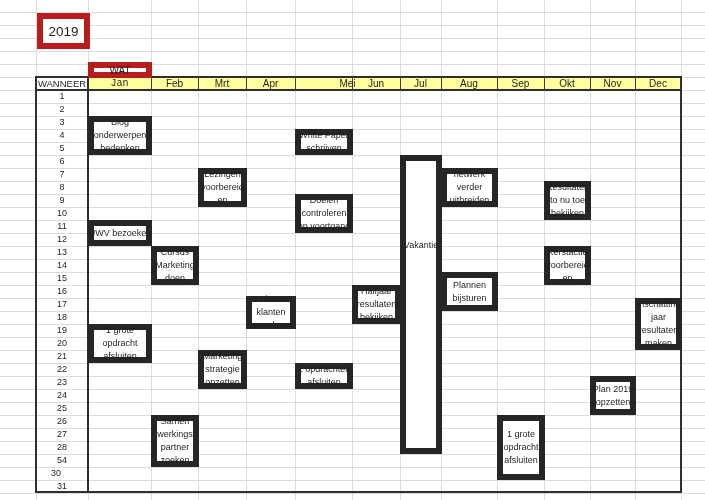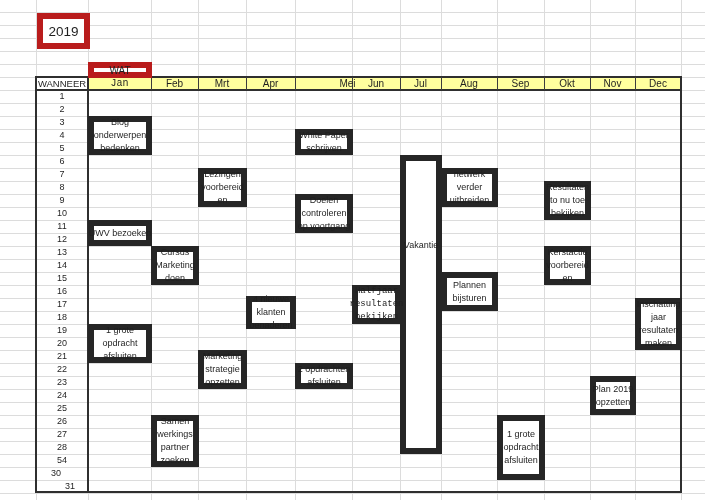--- a/index.html
+++ b/index.html
@@ -162,21 +162,21 @@
       <div class="cell-label day-label" style="left: 36px; top: 350px; width: 52px; height: 13px;">21</div>
       <div class="cell-label day-label" style="left: 36px; top: 363px; width: 52px; height: 13px;">22</div>
       <div class="cell-label day-label" style="left: 36px; top: 376px; width: 52px; height: 13px;">23</div>
       <div class="cell-label day-label" style="left: 36px; top: 389px; width: 52px; height: 13px;">24</div>
       <div class="cell-label day-label" style="left: 36px; top: 402px; width: 52px; height: 13px;">25</div>
       <div class="cell-label day-label" style="left: 36px; top: 415px; width: 52px; height: 13px;">26</div>
       <div class="cell-label day-label" style="left: 36px; top: 428px; width: 52px; height: 13px;">27</div>
       <div class="cell-label day-label" style="left: 36px; top: 441px; width: 52px; height: 13px;">28</div>
       <div class="cell-label day-label" style="left: 36px; top: 454px; width: 52px; height: 13px;">54</div>
       <div class="cell-label day-label" style="left: 36px; top: 467px; width: 40px; height: 13px;">30</div>
-      <div class="cell-label day-label" style="left: 44px; top: 480px; width: 52px; height: 13px;">31</div>
+      <div class="cell-label day-label" style="left: 36px; top: 480px; width: 52px; height: 13px;">31</div>
     </div>
   <div id="task-layer">
       <div class="shape-box task" style="left: 88px; top: 116px; width: 64px; height: 39px; border-color: rgb(38, 38, 38);">
         <div>Blog</div>
         <div>onderwerpen</div>
         <div>bedenken</div>
       </div>
       <div class="shape-box task" style="left: 295px; top: 129px; width: 58px; height: 26px; border-color: rgb(38, 38, 38);">
         <div>White Paper</div>
         <div>schrijven</div>
@@ -219,21 +219,21 @@
       </div>
       <div class="shape-box task" style="left: 441px; top: 272px; width: 57px; height: 39px; border-color: rgb(38, 38, 38);">
         <div>Plannen</div>
         <div>bijsturen</div>
       </div>
       <div class="shape-box task" style="left: 246px; top: 296px; width: 50px; height: 33px; border-color: rgb(38, 38, 38);">
         <div>4 nieuwe</div>
         <div>klanten</div>
         <div>benaderen</div>
       </div>
-      <div class="shape-box task" style="left: 352px; top: 285px; width: 49px; height: 39px; border-color: rgb(38, 38, 38); font-family: Liberation Mono, monospace;">
+      <div class="shape-box task" style="left: 352px; top: 285px; width: 49px; height: 39px; border-color: rgb(38, 38, 38);">
         <div>Halfjaar</div>
         <div>resultaten</div>
         <div>bekijken</div>
       </div>
       <div class="shape-box task" style="left: 635px; top: 298px; width: 47px; height: 52px; border-color: rgb(38, 38, 38);">
         <div>Inschatting</div>
         <div>jaar</div>
         <div>resultaten</div>
         <div>maken</div>
       </div>

